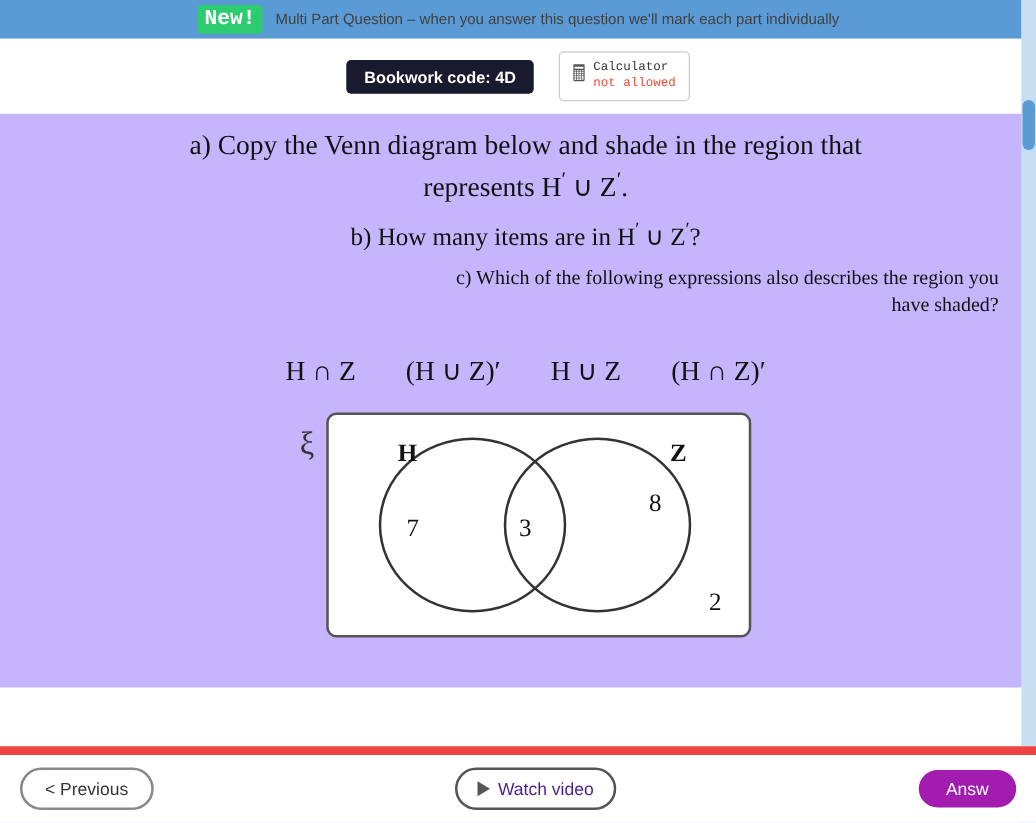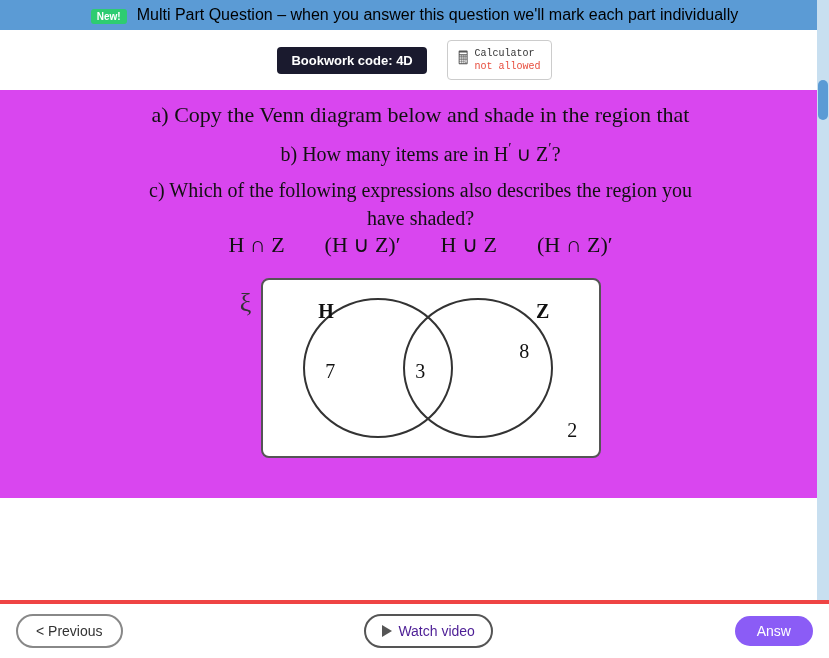--- a/index.html
+++ b/index.html
@@ -24,31 +24,31 @@
     .top-banner {
       background: #5b9bd5;
       width: 100%;
       padding: 6px 0;
       text-align: center;
     }
 
     .new-badge {
       background: #2ecc71;
       color: white;
-      font-size: 10px;
+      font-size: 17px;
       font-weight: bold;
       padding: 2px 6px;
       border-radius: 3px;
       margin-right: 6px;
-      font-family: Liberation Sans, sans-serif;
+      font-family: Liberation Mono, monospace;
     }
 
     .banner-text {
-      color: #000000;
-      font-size: 16px;
+      color: #404040;
+      font-size: 12px;
       font-family: Arial, sans-serif;
     }
 
     
     .header-row {
       display: flex;
       align-items: center;
       justify-content: center;
       gap: 20px;
       padding: 10px 20px;
@@ -87,45 +87,45 @@
       line-height: 1.3;
     }
 
     .calc-text .not-allowed {
       color: #e74c3c;
     }
 
     
     .main-content {
       padding: 10px 30px 20px 42px;
-      background: #d946ef;
+      background: #c4b5fd;
     }
 
     
     .question-a {
       font-size: 22px;
       font-weight: normal;
       text-align: center;
       color: #111;
       margin-bottom: 10px;
       line-height: 1.4;
     }
 
     .question-b {
       font-size: 20px;
       text-align: center;
       color: #111;
       margin-bottom: 10px;
     }
 
     .question-c {
-      font-size: 20px;
-      text-align: center;
-      color: #111;
-      margin-bottom: 0;
+      font-size: 16px;
+      text-align: right;
+      color: #111;
+      margin-bottom: 28px;
       line-height: 1.4;
     }
 
     
     .options-row {
       display: flex;
       justify-content: center;
       align-items: center;
       gap: 40px;
       margin-bottom: 20px;
@@ -240,21 +240,21 @@
     .bottom-bar {
       position: absolute;
       bottom: 0;
       left: 0;
       right: 0;
       display: flex;
       align-items: center;
       justify-content: space-between;
       padding: 10px 16px;
       background: white;
-      border-top: 4px solid #ef4444;
+      border-top: 7px solid #ef4444;
     }
 
     .prev-button {
       border: 2px solid #888;
       background: white;
       border-radius: 20px;
       padding: 7px 18px;
       font-size: 14px;
       font-family: Arial, sans-serif;
       cursor: pointer;
@@ -278,21 +278,21 @@
     .play-icon {
       width: 0;
       height: 0;
       border-top: 6px solid transparent;
       border-bottom: 6px solid transparent;
       border-left: 10px solid #555;
       display: inline-block;
     }
 
     .answer-button {
-      background: #8b5cf6;
+      background: #a21caf;
       color: white;
       border: none;
       border-radius: 20px;
       padding: 7px 22px;
       font-size: 14px;
       font-family: Arial, sans-serif;
       cursor: pointer;
     }
 
     
@@ -339,20 +339,21 @@
         <span>Calculator</span><br>
         <span class="not-allowed">not allowed</span>
       </div>
     </div>
   </div>
 
   <div class="main-content">
 
     <div class="question-a">
       <span>a) Copy the Venn diagram below and shade in the region that</span><br>
+      <span>represents H<sup>′</sup> ∪ Z<sup>′</sup>.</span>
     </div>
 
     <div class="question-b">
       <span>b) How many items are in H<sup>′</sup> ∪ Z<sup>′</sup>?</span>
     </div>
 
     <div class="question-c">
       <span>c) Which of the following expressions also describes the region you</span><br>
       <span>have shaded?</span>
     </div>

